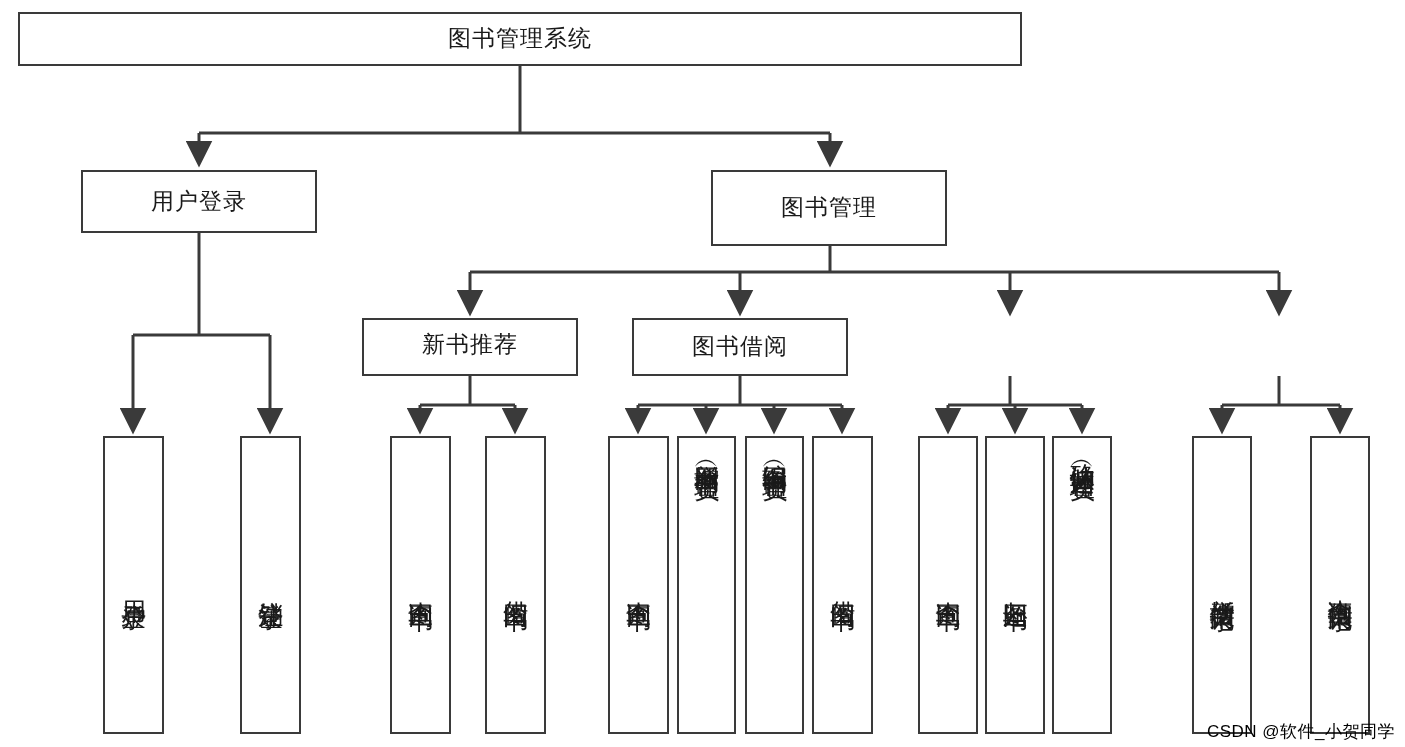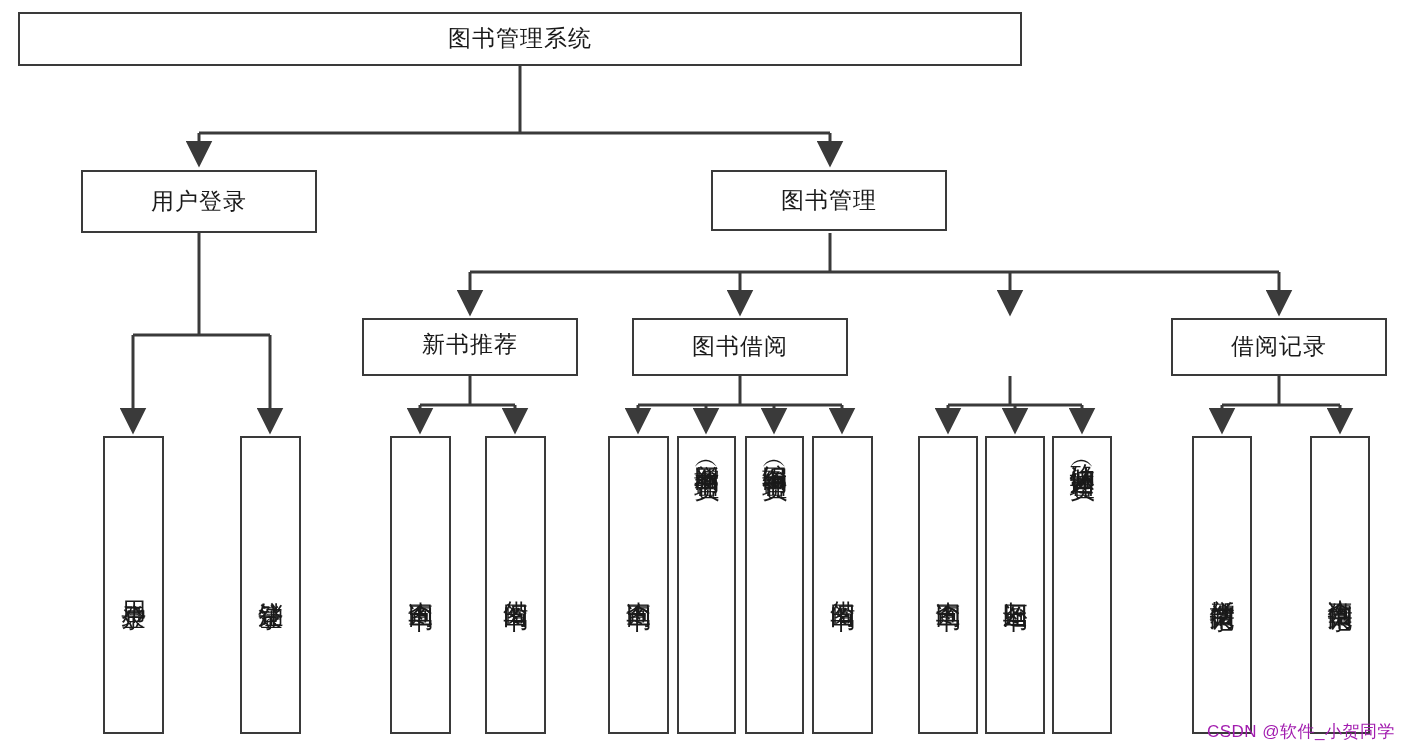--- a/index.html
+++ b/index.html
@@ -58,21 +58,21 @@
     align-items: center;
   }
   .node-v.vtop .label {
     margin-top: 6px;
   }
   .watermark {
     position: absolute;
     right: 10px;
     bottom: 4px;
     font-size: 17px;
-    color: #a21caf;
+    color: #000000;
     white-space: nowrap;
     z-index: 3;
     letter-spacing: 0.5px;
   }
 </style>
 </head>
 <body>
 
 <div id="canvas">
 
@@ -126,32 +126,29 @@
     </g>
   </svg>
 
   <div class="node node-h" style="left:18px; top:12px; width:1004px; height:54px;">
     <span class="label">图书管理系统</span>
   </div>
 
   <div class="node node-h" style="left:81px; top:170px; width:236px; height:63px;">
     <span class="label">用户登录</span>
   </div>
-  <div class="node node-h" style="left:711px; top:170px; width:236px; height:61px;">
+  <div class="node node-h" style="left:711px; top:170px; width:236px; height:76px;">
     <span class="label">图书管理</span>
   </div>
 
   <div class="node node-h" style="left:362px; top:318px; width:216px; height:58px;font-family:Liberation Mono, monospace;">
     <span class="label">新书推荐</span>
   </div>
   <div class="node node-h" style="left:632px; top:318px; width:216px; height:58px;">
     <span class="label">图书借阅</span>
-  </div>
-  <div class="node node-h" style="left:1171px; top:318px; width:216px; height:58px;">
-    <span class="label">借阅记录</span>
   </div>
 
   <div class="node node-v vcenter" style="left:103px; top:436px; width:61px; height:298px;">
     <span class="label">用户登录</span>
   </div>
   <div class="node node-v vcenter" style="left:240px; top:436px; width:61px; height:298px;">
     <span class="label">注销登录</span>
   </div>
 
   <div class="node node-v vcenter" style="left:390px; top:436px; width:61px; height:298px;">

